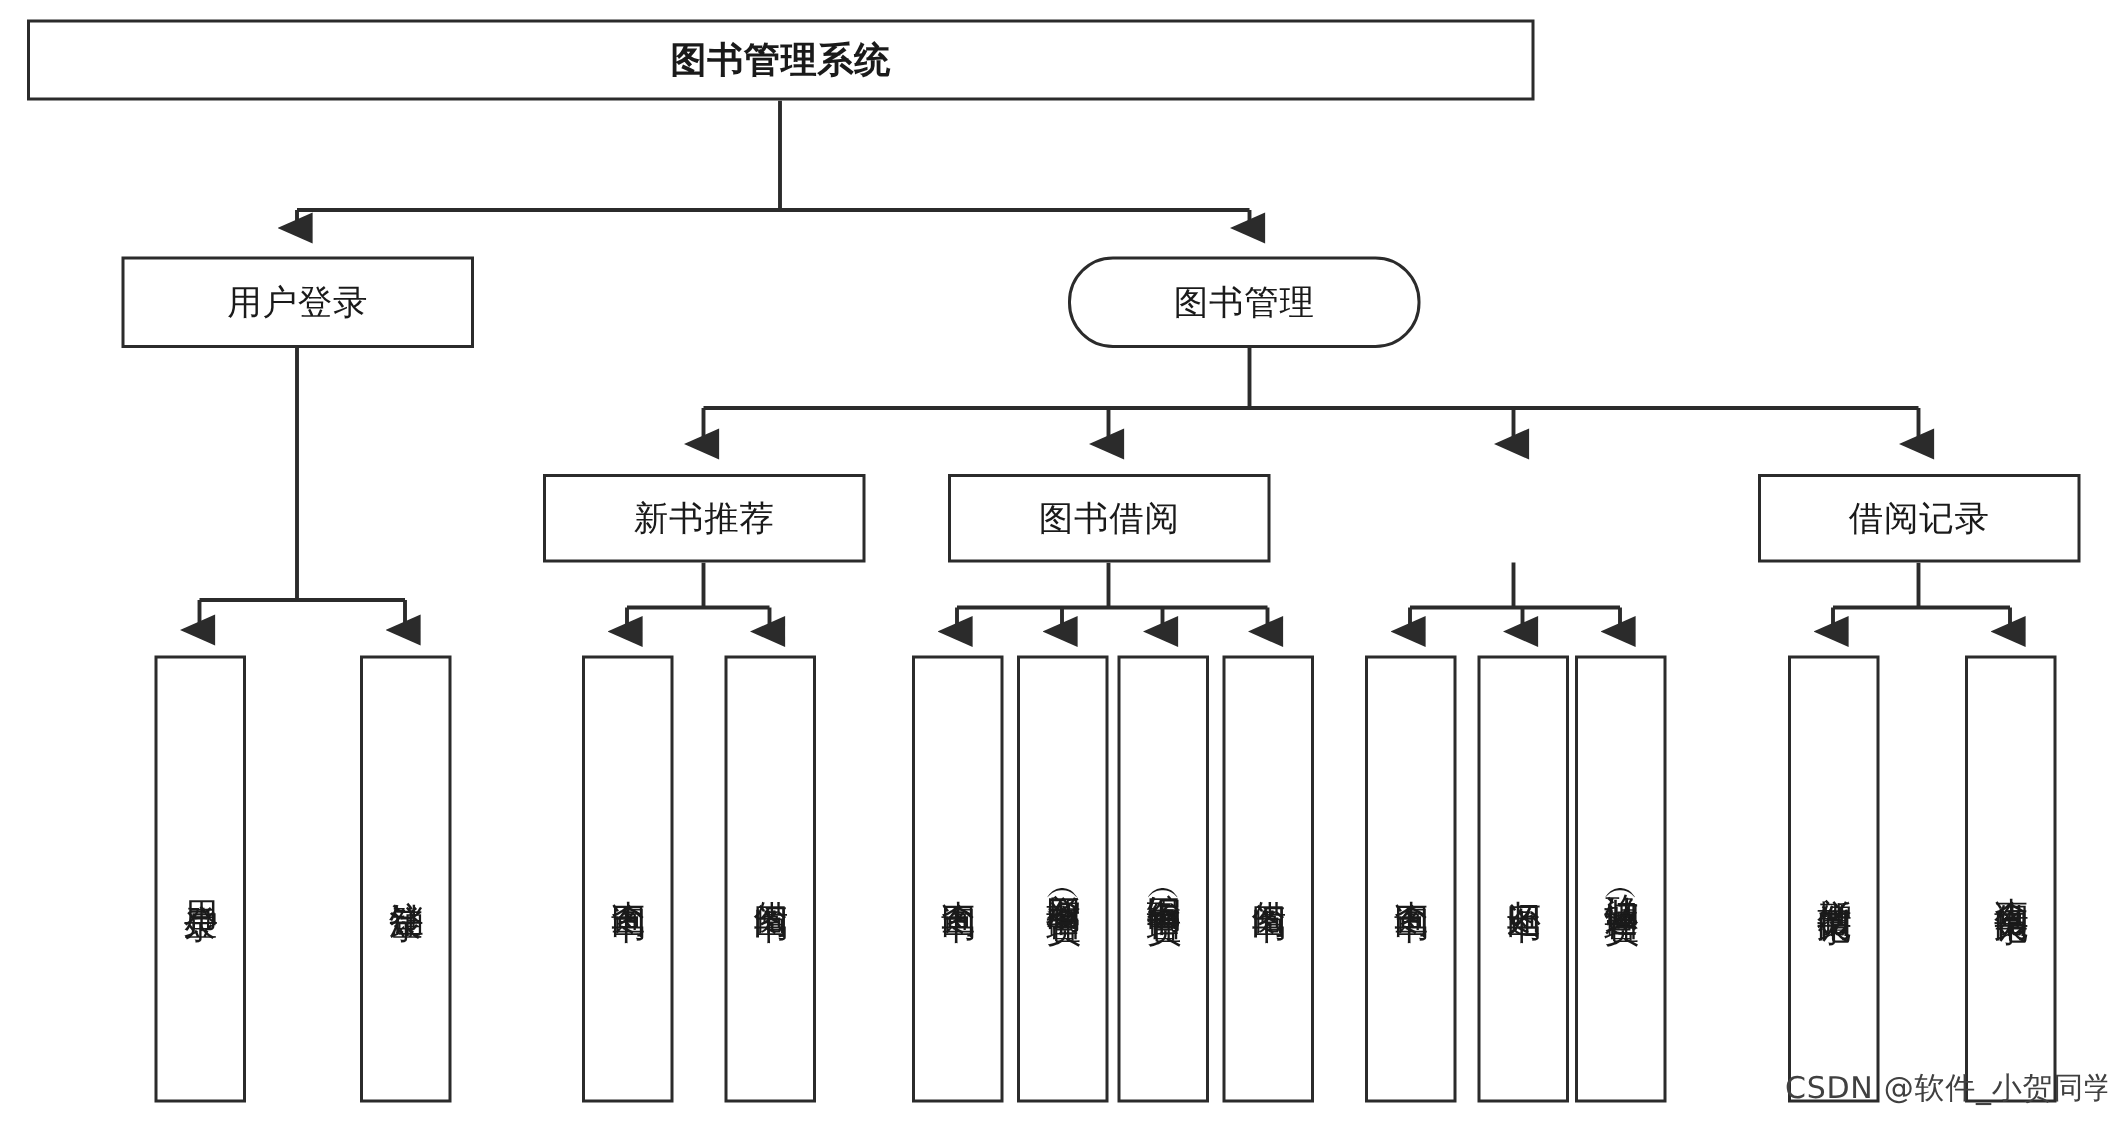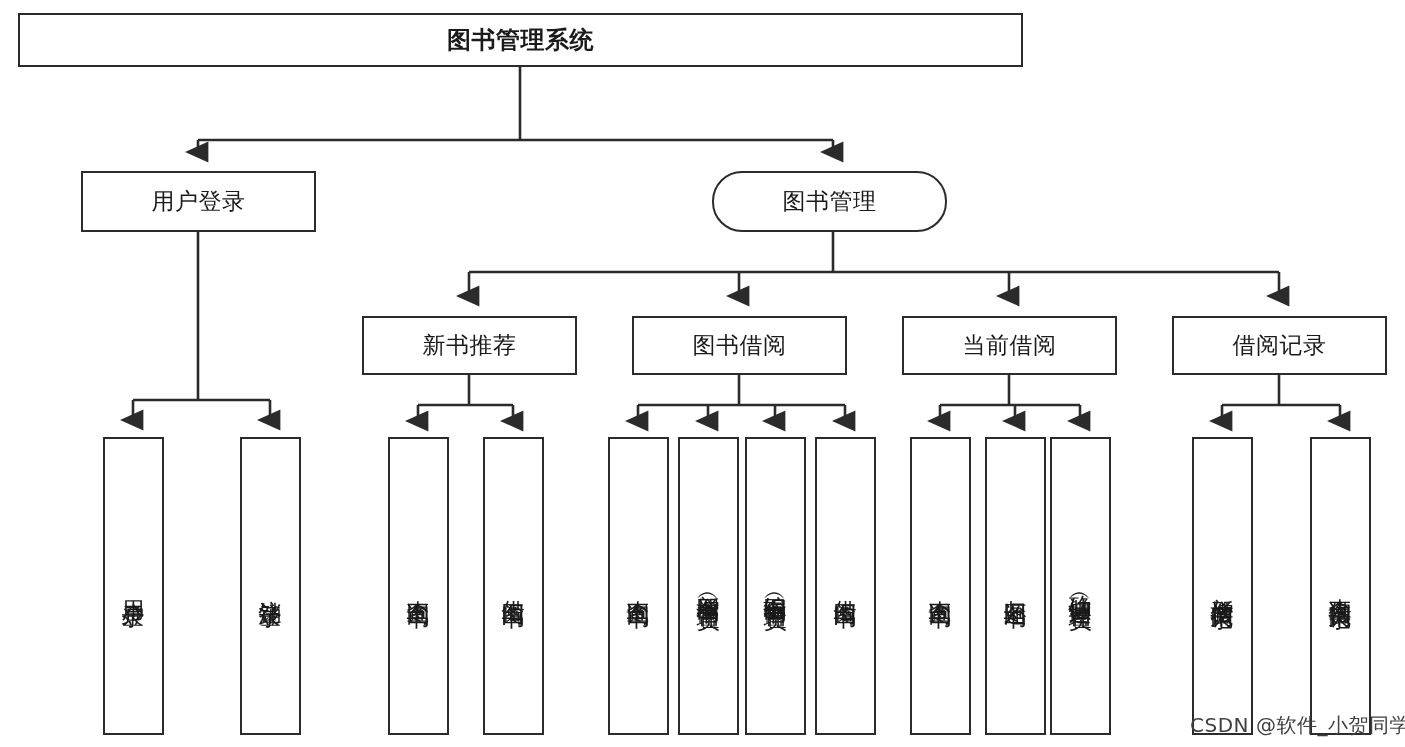--- a/index.html
+++ b/index.html
@@ -129,23 +129,20 @@
   <div class="node horiz" style="left:712px; top:171px; width:235px; height:61px;border-radius:30px;">
     <span>图书管理</span>
   </div>
 
   <div class="node horiz" style="left:632px; top:316px; width:215px; height:59px;">
     <span>图书借阅</span>
   </div>
   <div class="node horiz" style="left:362px; top:316px; width:215px; height:59px;">
     <span>新书推荐</span>
   </div>
-  <div class="node horiz" style="left:902px; top:316px; width:215px; height:59px;">
-    <span>当前借阅</span>
-  </div>
   <div class="node horiz" style="left:1172px; top:316px; width:215px; height:59px;">
     <span>借阅记录</span>
   </div>
 
   <div class="node vert" style="left:103px; top:437px; width:61px; height:298px;">
     <span class="vtext">用户登录</span>
   </div>
   <div class="node vert" style="left:240px; top:437px; width:61px; height:298px;">
     <span class="vtext">注销登录</span>
   </div>

